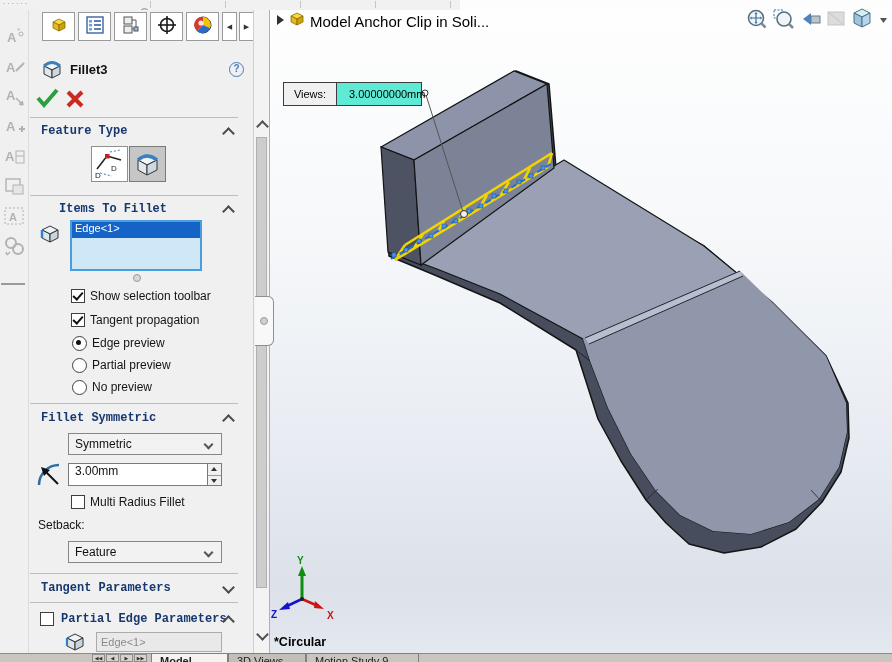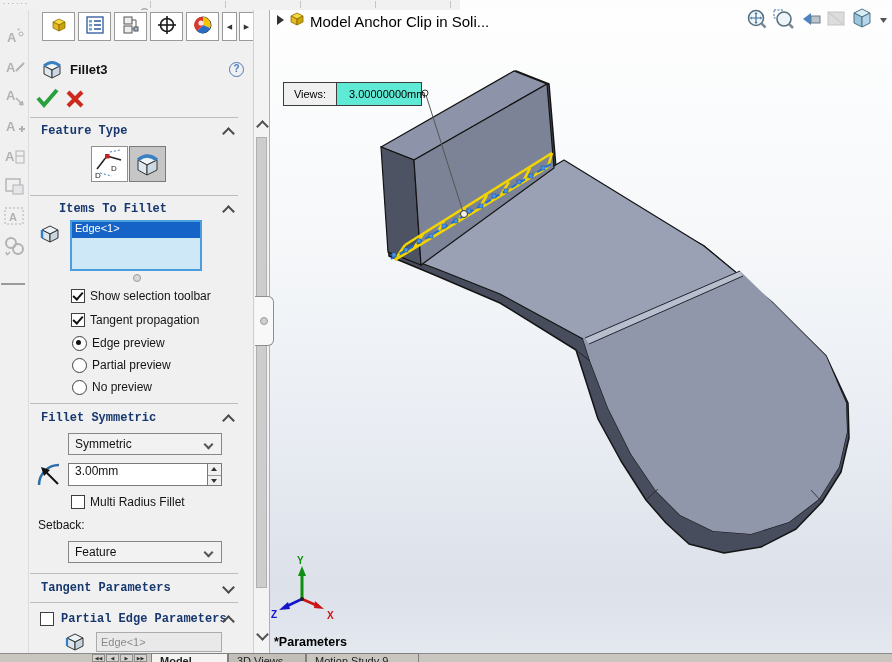--- a/index.html
+++ b/index.html
@@ -419,21 +419,21 @@
   </g>
 </svg>
 
 <div class="callcell" style="left:283px;top:82px;width:54px;background:#f0f0f0;justify-content:center;">
   <span>Views:</span>
 </div>
 <div class="callcell" style="left:336px;top:82px;width:86px;background:#5eead4;padding-left:12px;">
   <span>3.00000000mm</span>
 </div>
 
-<div class="abs" style="left:274px;top:635px;font-size:12.5px;font-weight:bold;color:#000;">*Parameters</div>
+<div class="abs" style="left:274px;top:635px;font-size:12.5px;font-weight:bold;color:#000;">*Circular</div>
 
 <div class="abs" style="left:0;top:653px;width:892px;height:9px;background:#c9c6c0;border-top:1px solid #8c8c8c;box-sizing:border-box;"></div>
 <div class="navbtn" style="left:92px;">◀◀</div>
 <div class="navbtn" style="left:106px;">◀</div>
 <div class="navbtn" style="left:120px;">▶</div>
 <div class="navbtn" style="left:134px;">▶▶</div>
 <div class="btab" style="left:151px;width:77px;background:#f4f3f1;font-weight:bold;">Model</div>
 <div class="btab" style="left:228px;width:78px;background:#c2bfb9;">3D Views</div>
 <div class="btab" style="left:306px;width:113px;background:#c2b fb9;">Motion Study 9</div>
 

